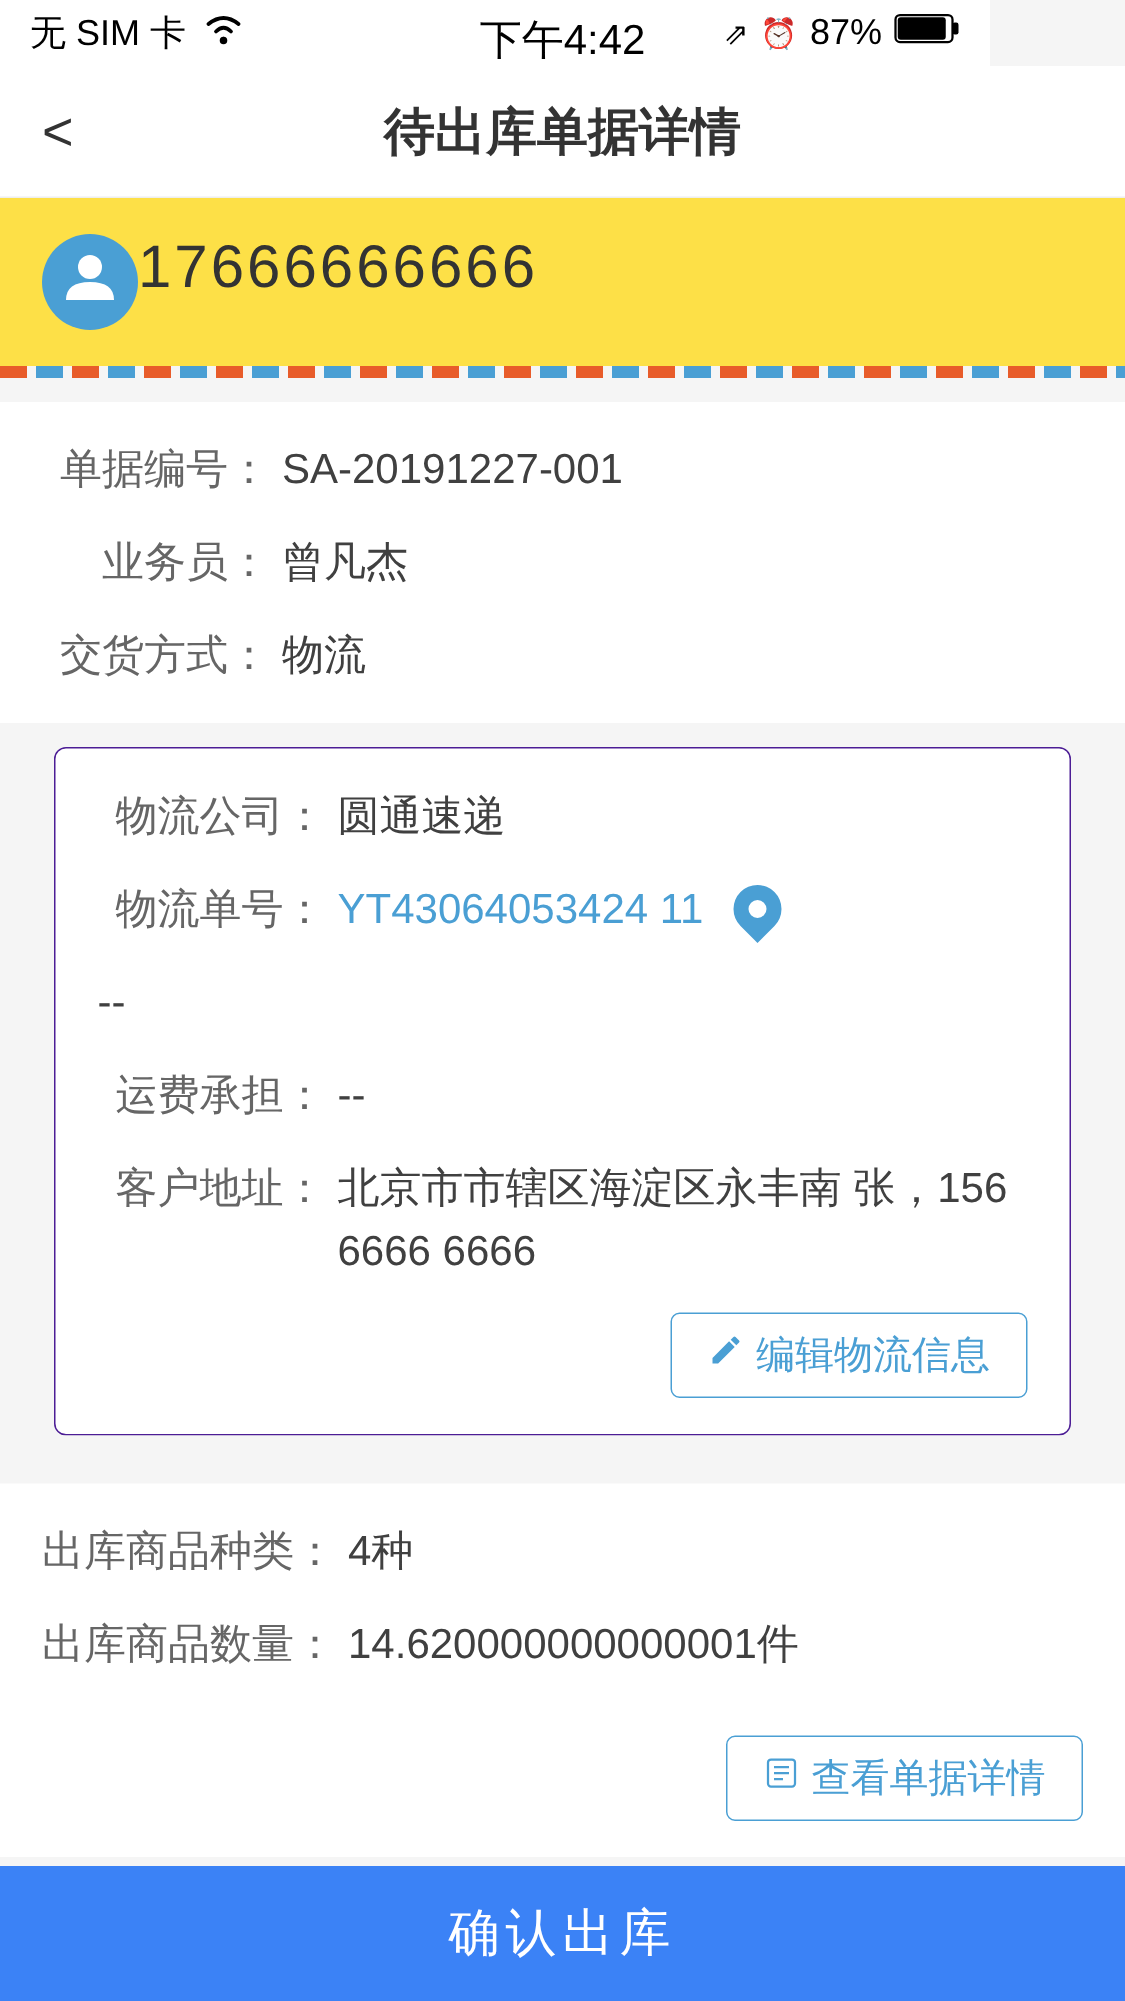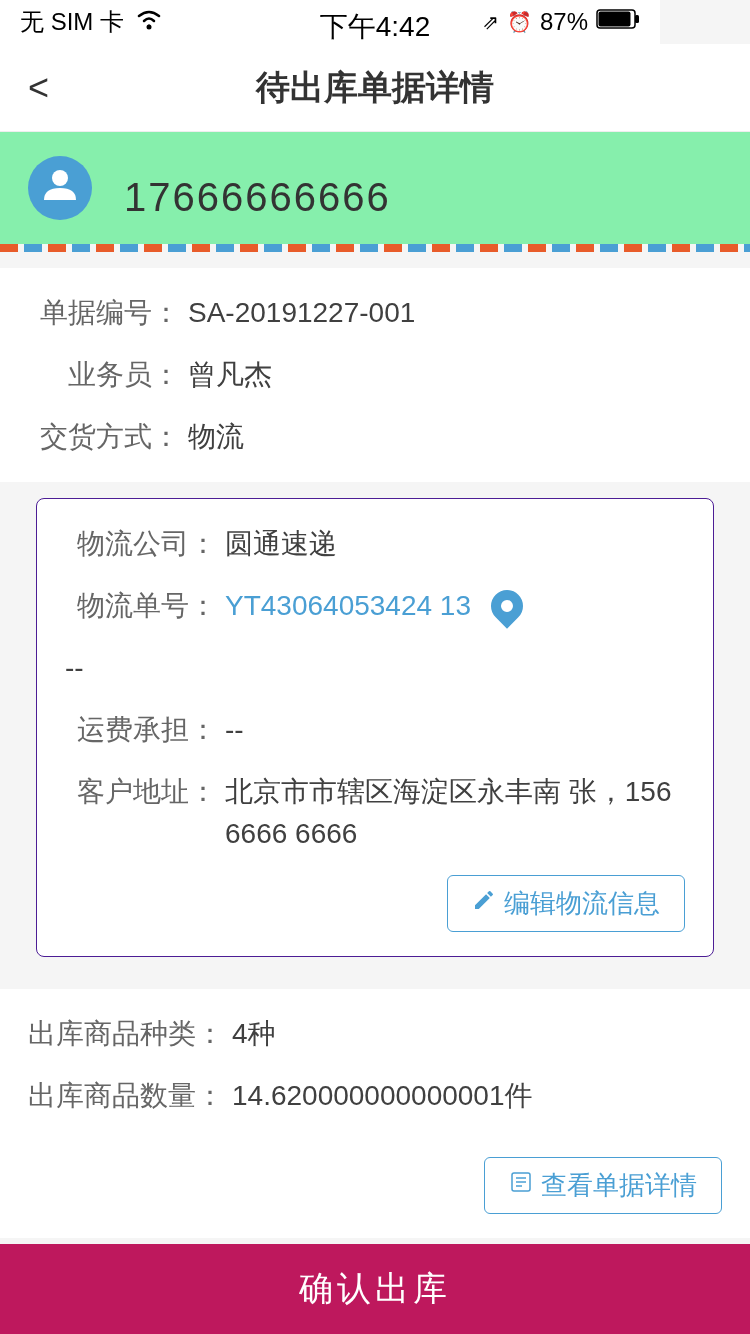--- a/index.html
+++ b/index.html
@@ -67,25 +67,25 @@
       cursor: pointer;
     }
     .nav-title {
       font-size: 34px;
       font-weight: 600;
       color: #333;
     }
 
     
     .customer-header {
-      background: #86efac;
+      background: #fde047;
       padding: 24px 28px;
       display: flex;
-      align-items: flex-end;
-      gap: 32px;
+      align-items: flex-start;
+      gap: 0;
     }
     .avatar-circle {
       width: 64px;
       height: 64px;
       border-radius: 50%;
       background: #4a9fd4;
       display: flex;
       align-items: center;
       justify-content: center;
       flex-shrink: 0;
@@ -214,21 +214,21 @@
       padding: 0 28px 24px;
       background: #fff;
     }
 
     
     .confirm-btn-container {
       position: fixed;
       bottom: 0;
       left: 0;
       width: 750px;
-      background: #be185d;
+      background: #3b82f6;
       height: 90px;
       display: flex;
       align-items: center;
       justify-content: center;
     }
     .confirm-btn {
       color: #fff;
       font-size: 34px;
       font-weight: 500;
       letter-spacing: 4px;
@@ -307,21 +307,21 @@
 </div>
 
 <div class="logistics-section">
   <div class="info-row">
     <span class="info-label">物流公司：</span>
     <span class="info-value">圆通速递</span>
   </div>
   <div class="info-row">
     <span class="info-label">物流单号：</span>
     <span class="info-value blue">
-      <span>YT43064053424 13</span>
+      <span>YT43064053424 11</span>
       <span class="location-icon"></span>
     </span>
   </div>
   <div class="info-row">
     <span class="info-value">--</span>
   </div>
   <div class="info-row">
     <span class="info-label">运费承担：</span>
     <span class="info-value">--</span>
   </div>

